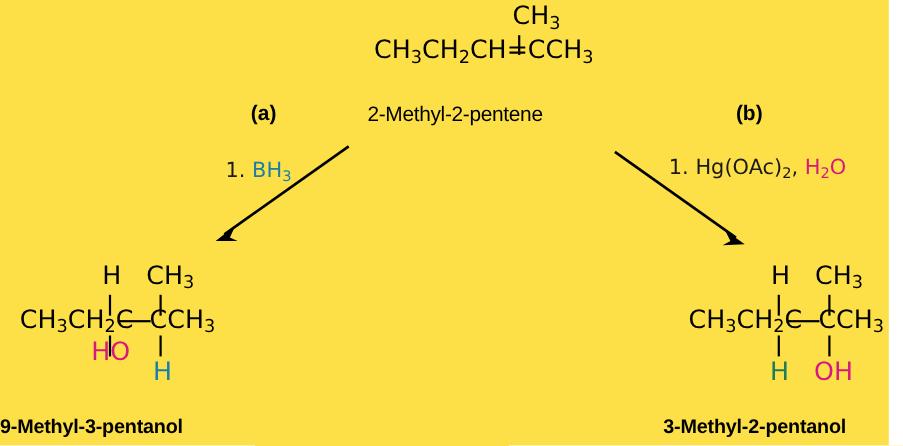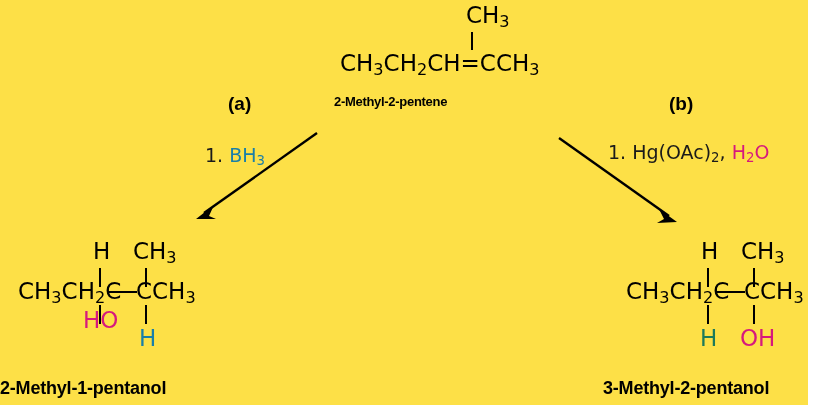--- a/index.html
+++ b/index.html
@@ -46,22 +46,22 @@
   
   .caption {
     font-family: "Liberation Sans", sans-serif;
     font-weight: bold;
     font-size: 18px;
     letter-spacing: -0.2px;
     color: #000;
   }
   .caption-big {
     font-family: "Liberation Sans", sans-serif;
-    font-weight: bold;
-    font-size: 13px;
+    font-weight: normal;
+    font-size: 19px;
     letter-spacing: -0.3px;
     color: #000;
   }
   .branch-label {
     font-family: "Liberation Sans", sans-serif;
     font-weight: bold;
     font-size: 19px;
     color: #000;
   }
 
@@ -98,21 +98,21 @@
 <div id="canvas">
 
   <div>
 
     <div class="abs formula" style="left:466px; top:4px;">
       <span>CH</span><sub>3</sub>
     </div>
 
     <div class="vbond" style="left:471px; top:32px; height:18px;"></div>
 
-    <div class="abs formula" style="left:340px; top:52px;">
+    <div class="abs formula" style="left:340px; top:35px;">
       <span>CH</span><sub>3</sub><span>CH</span><sub>2</sub><span>CH</span><span>=</span><span>CCH</span><sub>3</sub>
     </div>
 
     <div class="abs caption-big" style="left:334px; top:94px;">2-Methyl-2-pentene</div>
   </div>
 
   <div class="abs branch-label" style="left:228px; top:93px;">(a)</div>
   <div class="abs branch-label" style="left:669px; top:93px;">(b)</div>
 
   <svg class="arrow" style="left:0px; top:0px; width:821px; height:405px;">
@@ -157,21 +157,21 @@
     <div class="abs formula" style="left:136px; top:280px;">
       <span>C</span><span>CH</span><sub>3</sub>
     </div>
 
     <div class="vbond" style="left:99px; top:305px; height:19px;"></div>
     <div class="vbond" style="left:145px; top:305px; height:19px;"></div>
 
     <div class="abs atom" style="left:83px; top:309px; color:#d6197d;">HO</div>
     <div class="abs atom" style="left:139px; top:327px; color:#1a7fa8;">H</div>
 
-    <div class="abs caption" style="left:0px; top:378px;">2-Methyl-1-pentanol</div>
+    <div class="abs caption" style="left:0px; top:378px;">9-Methyl-3-pentanol</div>
   </div>
 
   <div>
 
     <div class="abs atom" style="left:701px; top:240px;">H</div>
     <div class="abs atom" style="left:741px; top:240px;">
       <span>CH</span><sub>3</sub>
     </div>
 
     <div class="vbond" style="left:707px; top:268px; height:19px;"></div>

